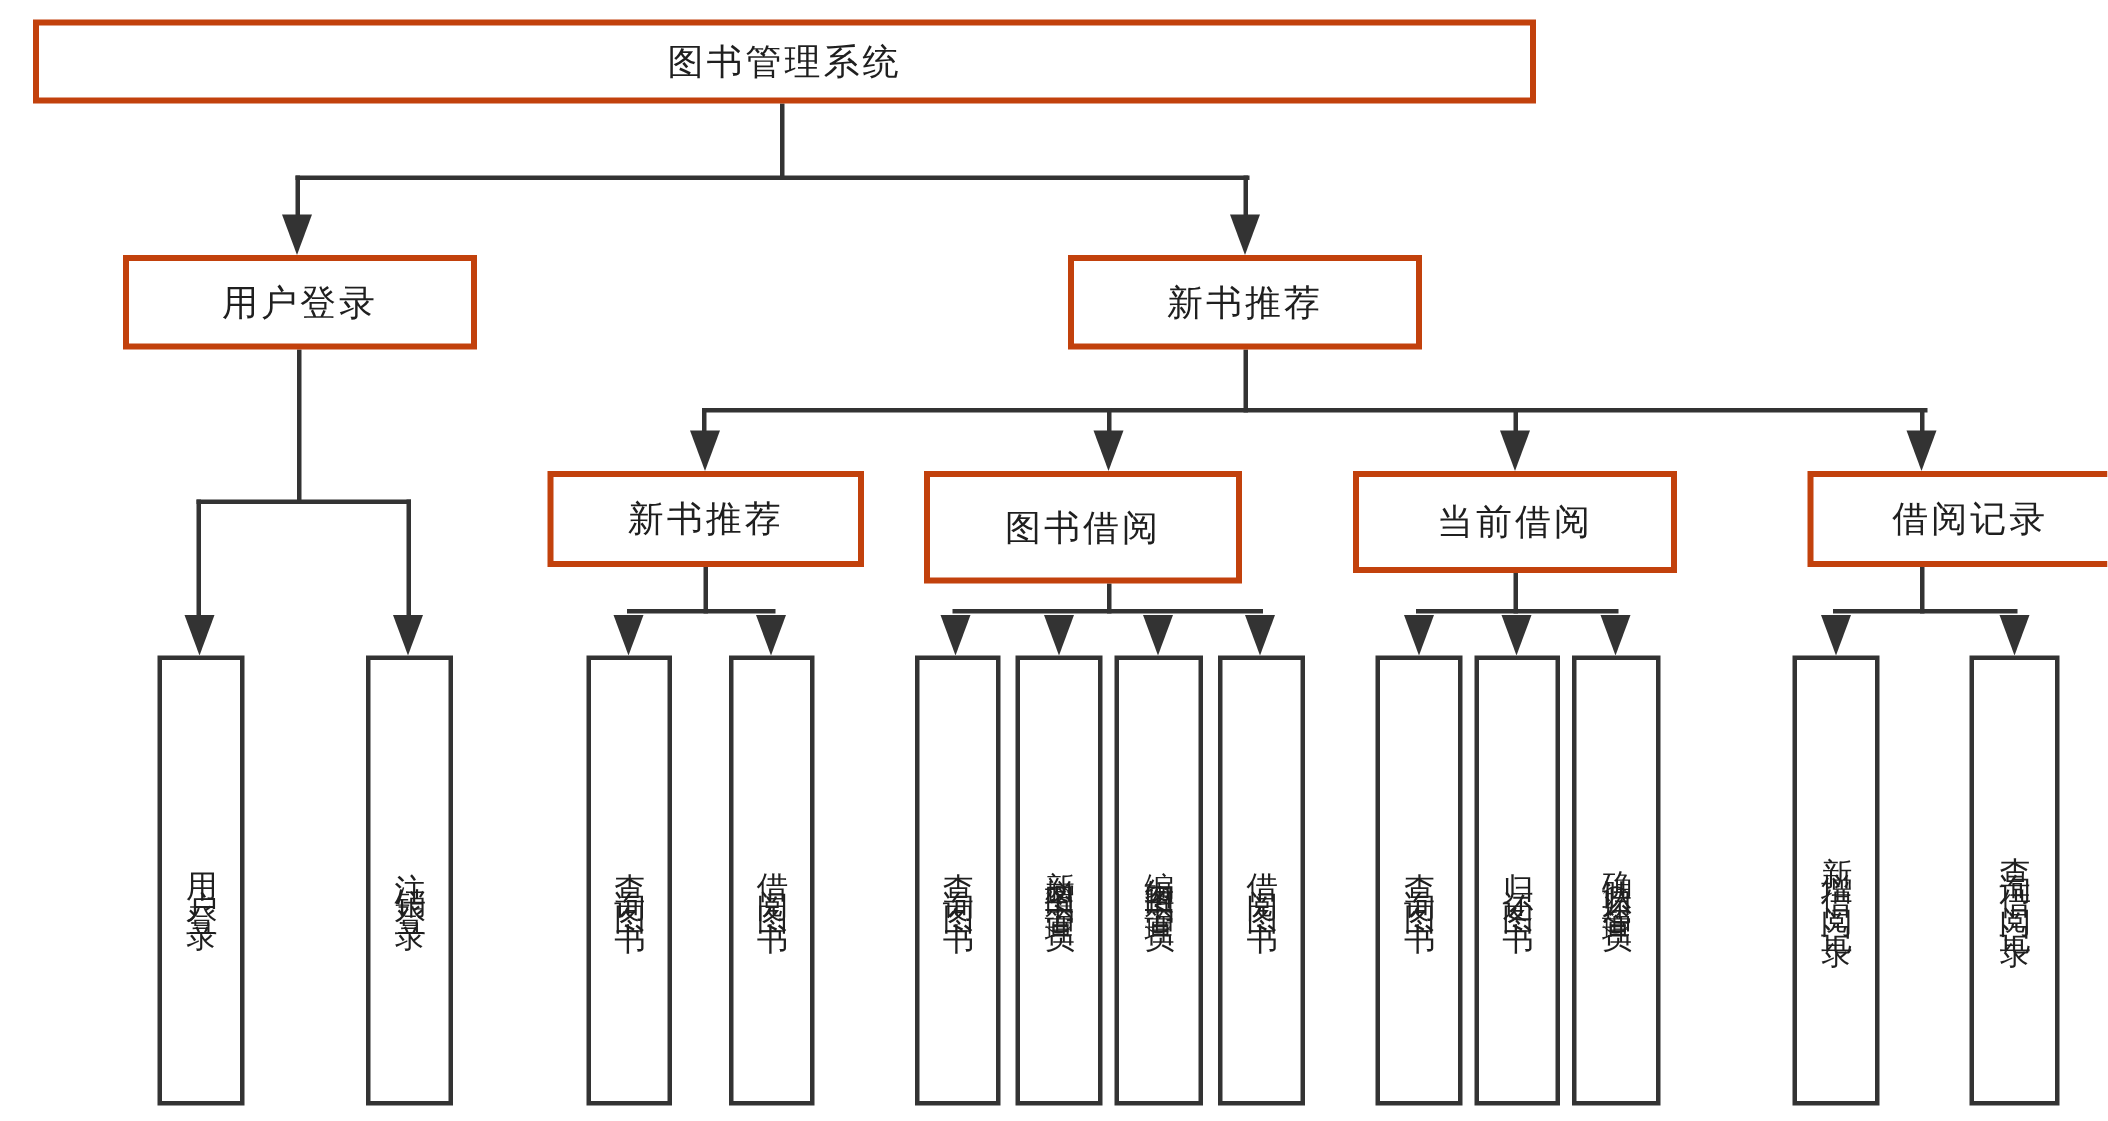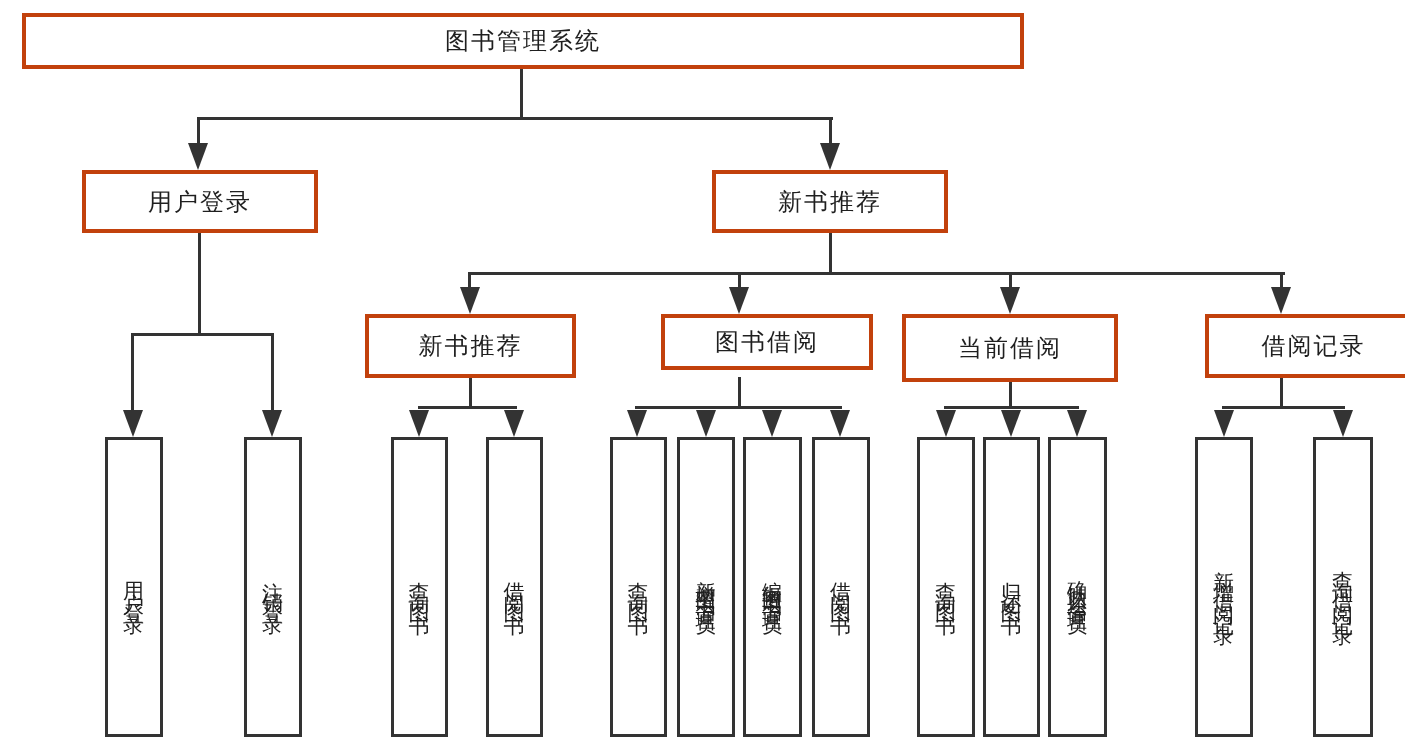--- a/index.html
+++ b/index.html
@@ -120,21 +120,21 @@
   <div class="hbox" style="left:82px;top:170px;width:236px;height:63px">
     <span>用户登录</span>
   </div>
   <div class="hbox" style="left:712px;top:170px;width:236px;height:63px">
     <span>新书推荐</span>
   </div>
 
   <div class="hbox" style="left:365px;top:314px;width:211px;height:64px">
     <span>新书推荐</span>
   </div>
-  <div class="hbox" style="left:661px;top:314px;width:212px;height:56px">
+  <div class="hbox" style="left:616px;top:314px;width:212px;height:75px">
     <span>图书借阅</span>
   </div>
   <div class="hbox" style="left:902px;top:314px;width:216px;height:68px">
     <span>当前借阅</span>
   </div>
   <div class="hbox" style="left:1205px;top:314px;width:217px;height:64px">
     <span>借阅记录</span>
   </div>
 
   <div class="vbox" style="left:105px;top:437px;width:58px;height:300px">

